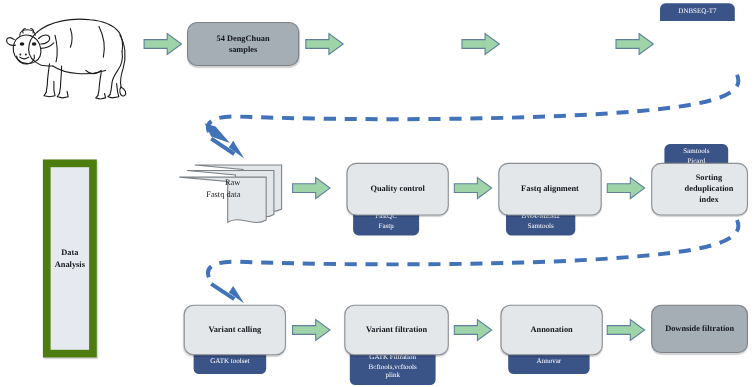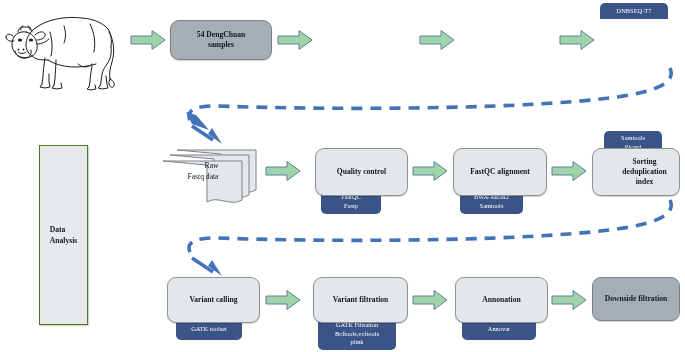--- a/index.html
+++ b/index.html
@@ -36,23 +36,23 @@
   .badge.above{border-radius:5px 5px 0 0;}
   .badge .lbl{display:block;white-space:pre-line;}
 
   
   .arrow{position:absolute;z-index:4;}
   .arrow svg{display:block;width:100%;height:100%;}
 
   
   .panel{
     position:absolute;box-sizing:border-box;
-    border:1px solid #4d7c0f;background:#e6eaee;
-    display:flex;align-items:center;justify-content:center;
-    text-align:left;font-weight:bold;font-size:7.6px;line-height:1.45;
+    border:7px solid #4d7c0f;background:#e6eaee;
+    display:flex;align-items:center;justify-content:center;
+    text-align:center;font-weight:bold;font-size:7.6px;line-height:1.45;
     color:#12161c;box-shadow:1px 1px 1px rgba(0,0,0,.18);z-index:5;
   }
   .panel .lbl{white-space:pre-line;}
 
   
   .docs{position:absolute;z-index:5;}
   .docs svg{display:block;width:100%;height:100%;}
   .docs .dtext{
     position:absolute;left:0;right:14px;top:0;bottom:12px;
     display:flex;align-items:center;justify-content:center;
@@ -202,21 +202,21 @@
     <svg viewBox="0 0 36 22" preserveAspectRatio="none">
       <path d="M1 7 H22 V1.5 L35 11 L22 20.5 V15 H1 Z" fill="#9fd3a8" stroke="#5f7f9e" stroke-width="1"></path>
     </svg>
   </div>
 
   <div class="badge below" style="left:460px;top:190px;width:63px;height:24px;">
     <span class="lbl">BWA-MEM2
 Samtools</span>
   </div>
   <div class="box" style="left:453px;top:148px;width:94px;height:48px;">
-    <span class="lbl">FastQC alignment</span>
+    <span class="lbl">Fastq alignment</span>
   </div>
 
   <div class="arrow" style="left:551px;top:160px;width:36px;height:22px;">
     <svg viewBox="0 0 36 22" preserveAspectRatio="none">
       <path d="M1 7 H22 V1.5 L35 11 L22 20.5 V15 H1 Z" fill="#9fd3a8" stroke="#5f7f9e" stroke-width="1"></path>
     </svg>
   </div>
 
   <div class="badge above" style="left:604px;top:131px;width:58px;height:23px;">
     <span class="lbl">Samtools

